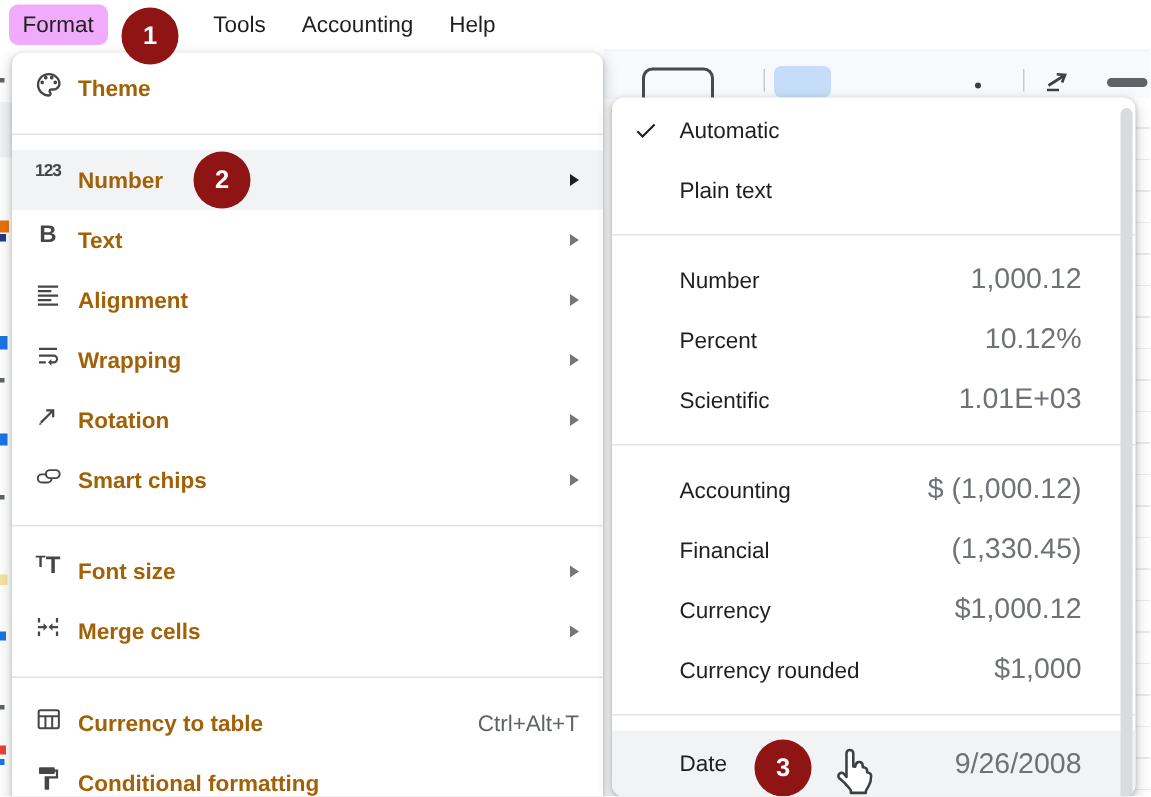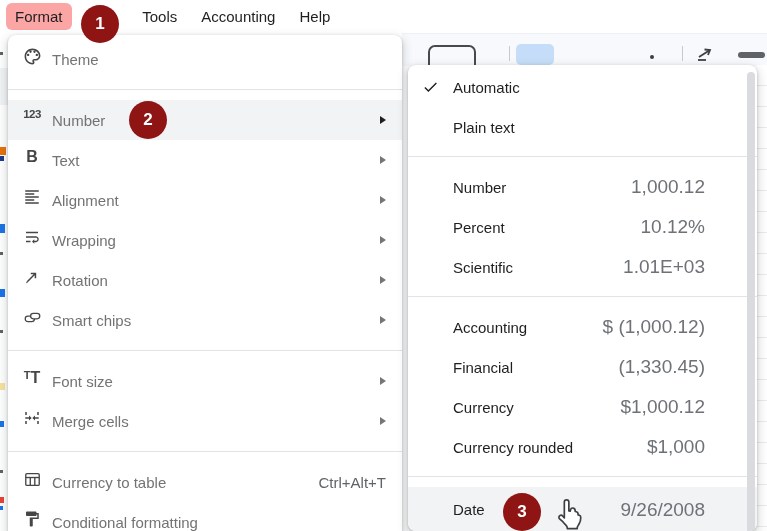--- a/index.html
+++ b/index.html
@@ -4,21 +4,21 @@
 <style>
   html,body{margin:0;padding:0;background:#fff;}
   .canvas{position:relative;width:767px;height:531px;overflow:hidden;background:#fff;
           font-family:"Liberation Sans",sans-serif;color:#1f1f1f;}
 
   
   .menubar{position:absolute;left:0;top:0;width:100%;height:33px;background:#fff;
            display:flex;align-items:center;padding-left:6px;box-sizing:border-box;z-index:5;}
   .mb-item{font-size:15px;color:#1f1f1f;padding:5px 9px;border-radius:6px;margin-right:6px;
            white-space:nowrap;cursor:default;}
-  .mb-item.active{background:#fca5a5;}
+  .mb-item.active{background:#f0abfc;}
 
   
   .toolbar-strip{position:absolute;left:402px;top:33px;width:365px;height:32px;
                  background:#f7f9fc;border-top:1px solid #eef1f4;z-index:1;}
   .tb-outline-btn{position:absolute;left:428px;top:45px;width:44px;height:26px;
                   border:2px solid #474a4d;border-radius:7px;background:transparent;z-index:2;}
   .tb-divider{position:absolute;width:1px;height:15px;background:#c7cacd;top:46px;z-index:2;}
   .tb-blue{position:absolute;left:516px;top:44px;width:38px;height:21px;background:#c5ddf8;
            border-radius:5px;z-index:2;}
   .tb-dot{position:absolute;left:650px;top:55px;width:4px;height:4px;border-radius:50%;
@@ -43,30 +43,30 @@
   .menu-row{position:relative;height:40px;display:flex;align-items:center;
             padding:0 16px 0 12px;cursor:default;}
   .menu-row.hl{background:#f1f3f4;}
   .mi{width:24px;height:24px;margin-right:8px;display:flex;
       justify-content:center;color:#444746;flex:0 0 24px;}
   .mi svg{display:block;}
   .glyph-123{font-size:11.5px;font-weight:bold;letter-spacing:-.6px;color:#444746;}
   .glyph-b{font-size:16px;font-weight:bold;color:#444746;}
   .glyph-tt .t1{font-size:11px;font-weight:bold;color:#444746;}
   .glyph-tt .t2{font-size:16px;font-weight:bold;color:#444746;}
-  .m-label{font-size:15px;color:#737373;white-space:nowrap;}
+  .m-label{font-size:15px;color:#a16207;white-space:nowrap;font-weight:bold;}
   .m-shortcut{margin-left:auto;font-size:15px;color:#5f6368;}
   .arrow{margin-left:auto;width:0;height:0;border-left:6px solid #747775;
          border-top:4.5px solid transparent;border-bottom:4.5px solid transparent;}
   .arrow.dark{border-left-color:#1f1f1f;}
   .sep{height:1px;background:#e1e3e6;margin:10px 0;}
   .sep2{height:1px;background:#e1e3e6;margin:9px 0 10px;}
 
   .sub-row{position:relative;height:40px;display:flex;align-items:center;
-           padding:0 52px 0 45px;cursor:default;}
+           padding:0 36px 0 45px;cursor:default;}
   .sub-row.hl{background:#f1f3f4;justify-content:center;}
   .sub-row.date-row{height:45px;align-items:center;}
   .check{position:absolute;left:14px;top:50%;transform:translateY(-50%);display:flex;}
   .sub-label{font-size:15px;color:#1f1f1f;white-space:nowrap;}
   .sub-example{margin-left:auto;font-size:19px;color:#6e7277;white-space:nowrap;}
 
   .scrollbar-thumb{position:absolute;right:2px;top:7px;bottom:0;width:8px;
                    background:#d9dbde;border-radius:4px 4px 0 0;}
 
   

